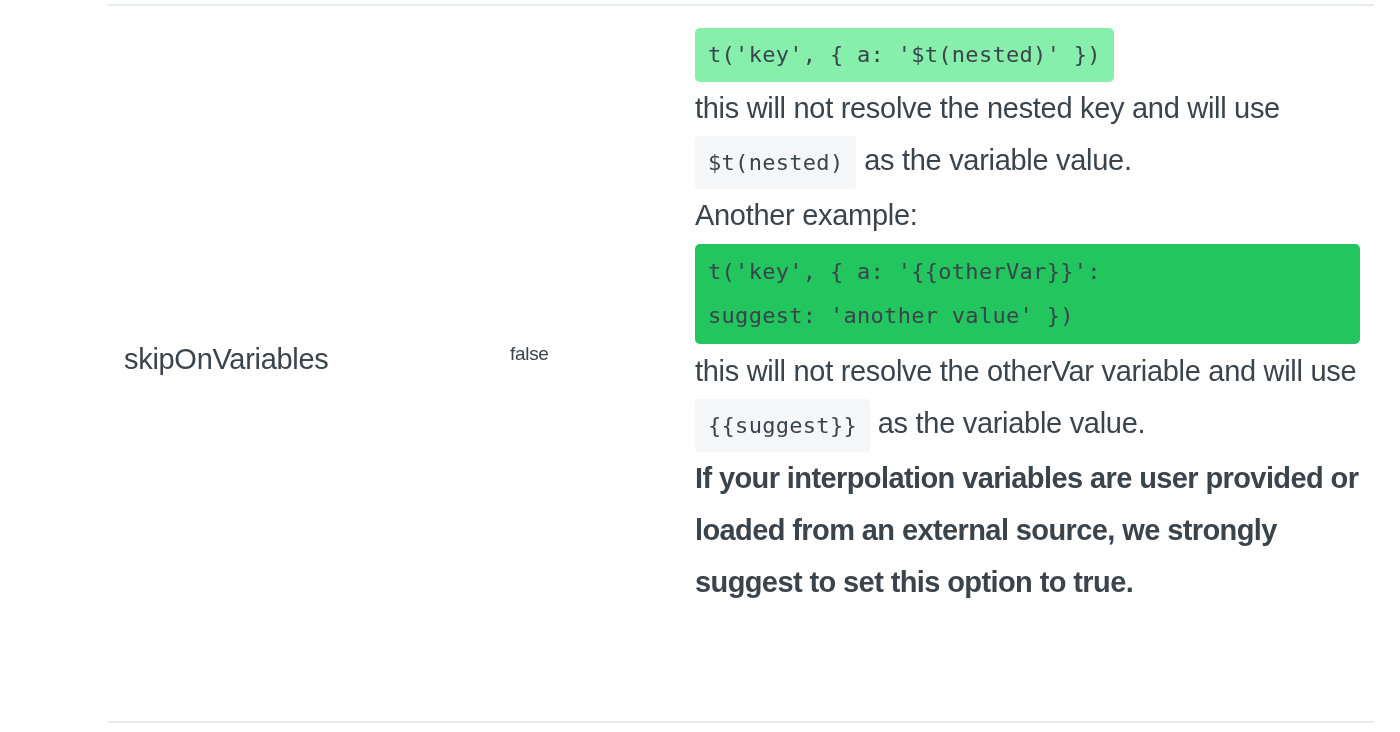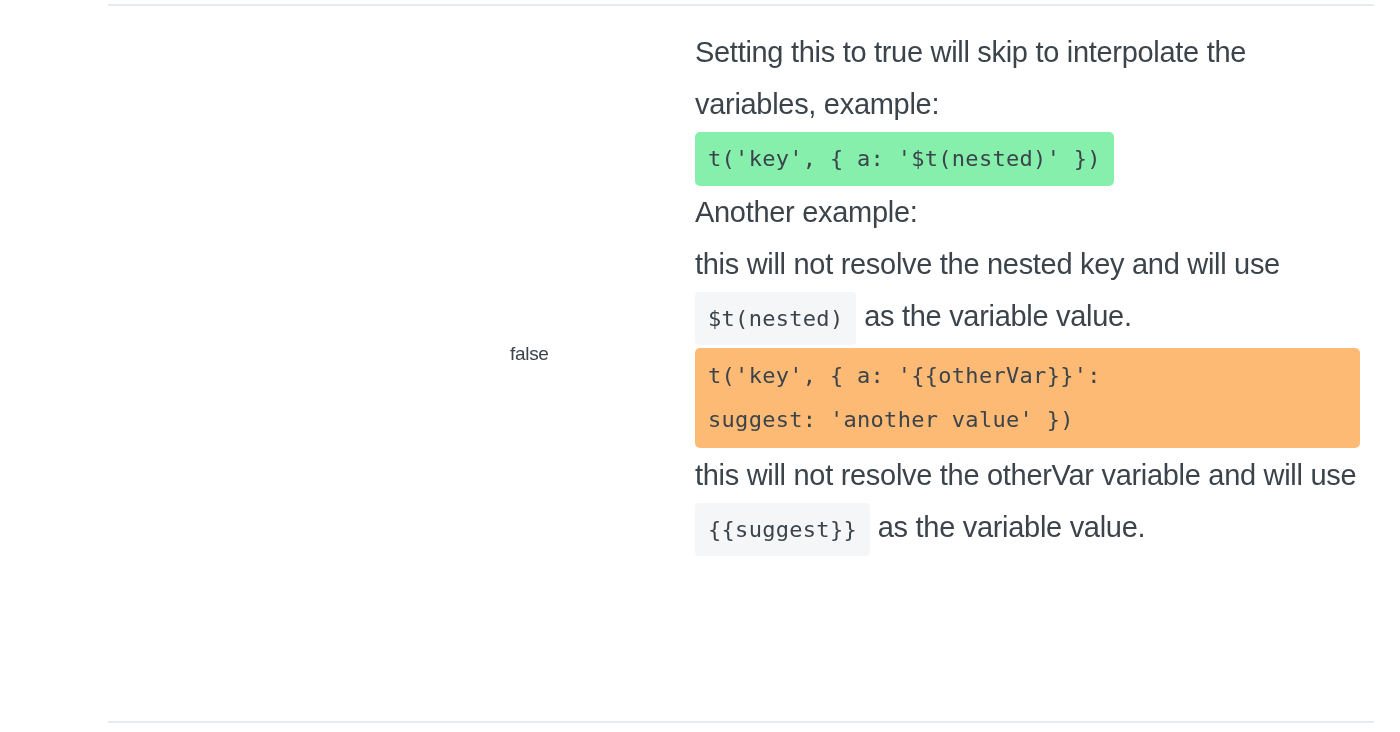--- a/index.html
+++ b/index.html
@@ -7,37 +7,38 @@
          font-family:"Liberation Sans", "DejaVu Sans", sans-serif; color:#3b434b; }
   .table { position:absolute; left:108px; top:4px; width:1266px; height:719px;
            border-top:2px solid #e6ebf0; border-bottom:2px solid #e6ebf0; box-sizing:border-box; }
   .cell-name { position:absolute; left:16px; top:337px; font-size:29px; letter-spacing:-0.3px; }
   .cell-default { position:absolute; left:402px; top:337px; font-size:19px; letter-spacing:-0.3px; }
   .desc { position:absolute; left:587px; top:20px; width:665px; font-size:29px; line-height:52px; letter-spacing:-0.3px; }
   .desc p { margin:0; }
   code, .codeblock { font-family:"DejaVu Sans Mono", "Liberation Mono", monospace; }
   .code-inline { background:#f5f6f8; border-radius:4px; padding:14px 13px; font-size:22px; letter-spacing:0.3px; }
   .code-block-line { display:inline-block; background:#86efac; border-radius:5px; padding:0 13px; font-size:22px; line-height:54px; letter-spacing:0.3px; }
-  .codeblock { background:#fdba74; border-radius:5px; padding:6px 13px; font-size:22px; line-height:44px; margin:3px 0 1px 0; letter-spacing:0.3px; }
+  .codeblock { background:#22c55e; border-radius:5px; padding:6px 13px; font-size:22px; line-height:44px; margin:3px 0 1px 0; letter-spacing:0.3px; }
   .bold { font-weight:bold; letter-spacing:-0.6px; }
 </style>
 </head>
 <body>
 
 <div class="table">
+  <div class="cell-name">skipOnVariables</div>
   <div class="cell-default">false</div>
   <div class="desc">
-    <p>Setting this to true will skip to interpolate the variables, example:</p>
     <p><code class="code-block-line">t('key', { a: '$t(nested)' })</code></p>
-    <p>Another example:</p>
     <p>
       <span>this will not resolve the nested key and will use</span><br>
       <code class="code-inline">$t(nested)</code><span> as the variable value.</span>
     </p>
+    <p>Another example:</p>
     <div class="codeblock">
       <div>t('key', { a: '{{otherVar}}':</div>
       <div>suggest: 'another value' })</div>
     </div>
     <p>
       <span>this will not resolve the otherVar variable and will use </span><code class="code-inline">{{suggest}}</code><span> as the variable value.</span>
     </p>
+    <p class="bold">If your interpolation variables are user provided or loaded from an external source, we strongly suggest to set this option to true.</p>
   </div>
 </div>
 
 </body></html>

